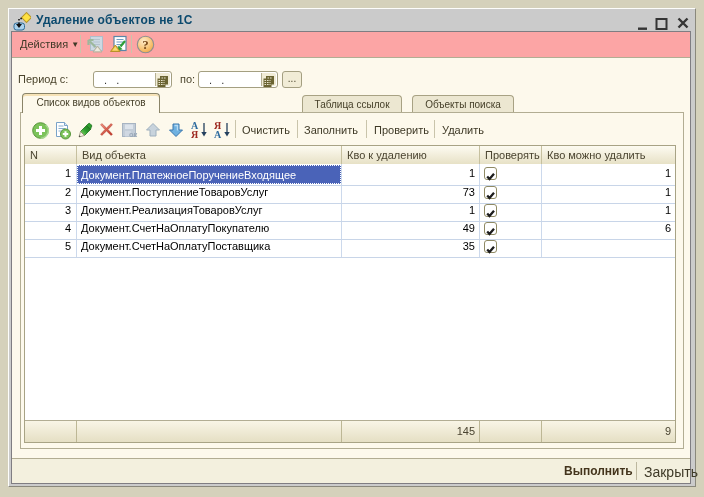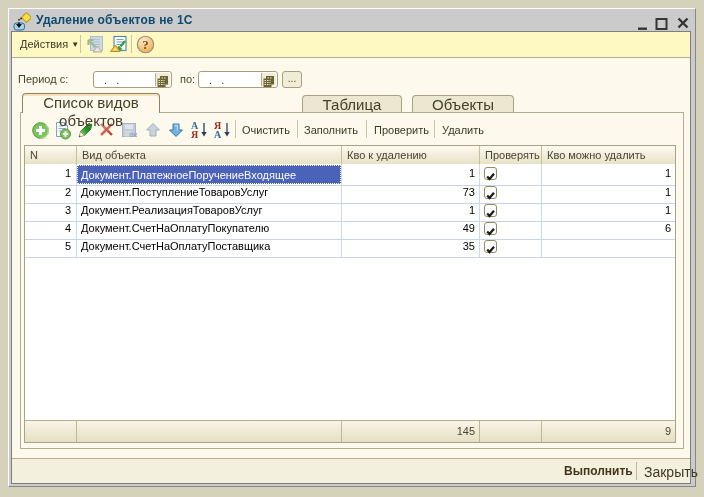--- a/index.html
+++ b/index.html
@@ -4,27 +4,27 @@
 <style>
 html,body{margin:0;padding:0;}
 body{width:704px;height:497px;overflow:hidden;font-family:"Liberation Sans",sans-serif;background:#d5d1bb;position:relative;}
 .abs{position:absolute;}
 #win{left:8px;top:8px;width:686px;height:477px;background:#cbcbcb;
   border-top:1px solid #fdfdfb;border-left:1px solid #fdfdfb;
   border-right:1px solid #8a887c;border-bottom:1px solid #8a887c;}
 #title{left:27px;top:4px;font-size:12px;font-weight:bold;color:#0c4a6e;letter-spacing:0.2px;}
 #wbtns{right:0px;top:6px;}
 #body{left:2px;top:22px;width:678px;height:451px;border:1px solid #7f7d82;background:#fdf9ec;}
-#tbar{left:0;top:0;width:100%;height:25px;background:#fef9c3;border-bottom:1px solid #b2ad93;}
+#tbar{left:0;top:0;width:100%;height:25px;background:#fca5a5;border-bottom:1px solid #b2ad93;}
 .tsep{width:1px;height:18px;background:#c9c4ab;top:3px;}
 #actions{left:8px;top:6px;font-size:11px;color:#3e3926;}
 .lbl{font-size:11px;color:#4a442c;}
 .inp{background:#fff;border:1px solid #a49f81;border-radius:3px;height:15px;}
 .calbtn{position:absolute;right:1px;top:1px;width:14px;height:13px;background:#f1ecd6;border-left:1px solid #b5b093;border-radius:0 2px 2px 0;}
-.tab{position:absolute;top:63px;height:17px;border:1px solid #a8a284;border-bottom:none;border-radius:4px 4px 0 0;background:#ece7d1;font-size:15px;color:#453f28;text-align:center;line-height:18px;box-sizing:border-box;}
+.tab{position:absolute;top:63px;height:17px;border:1px solid #a8a284;border-bottom:none;border-radius:4px 4px 0 0;background:#ece7d1;font-size:10px;color:#453f28;text-align:center;line-height:18px;box-sizing:border-box;}
 #tab1{left:10px;top:61px;height:20px;width:138px;background:#fdf9ec;border-color:#8a8468;z-index:3;box-shadow:inset 0 2px 0 #f6e2b6;}
 #panel{left:8px;top:80px;width:664px;height:337px;border:1px solid #b2ad93;background:#fdf9ec;box-sizing:border-box;z-index:2;}
 .btxt{position:absolute;top:11px;font-size:11px;color:#3e3926;}
 #tbl{left:3px;top:32px;width:652px;height:298px;border:1px solid #a8a385;background:#fff;box-sizing:border-box;}
 .hcell{position:absolute;top:0;height:18px;background:linear-gradient(#fdfbf1,#e7e1c6);font-size:11px;color:#4a4430;line-height:18px;border-right:1px solid #c6c09f;box-sizing:border-box;padding-left:5px;}
 #hrow{position:absolute;left:0;top:0;width:100%;height:18px;border-bottom:1px solid #bdb795;box-sizing:border-box;}
 .vline{position:absolute;width:1px;background:#ccd9ec;top:18px;height:93px;}
 .rline{position:absolute;left:0;width:100%;height:1px;background:#c8d5e8;}
 .num{position:absolute;font-size:11px;color:#000;text-align:right;}
 .rowtxt{position:absolute;font-size:11px;color:#000;white-space:nowrap;}

